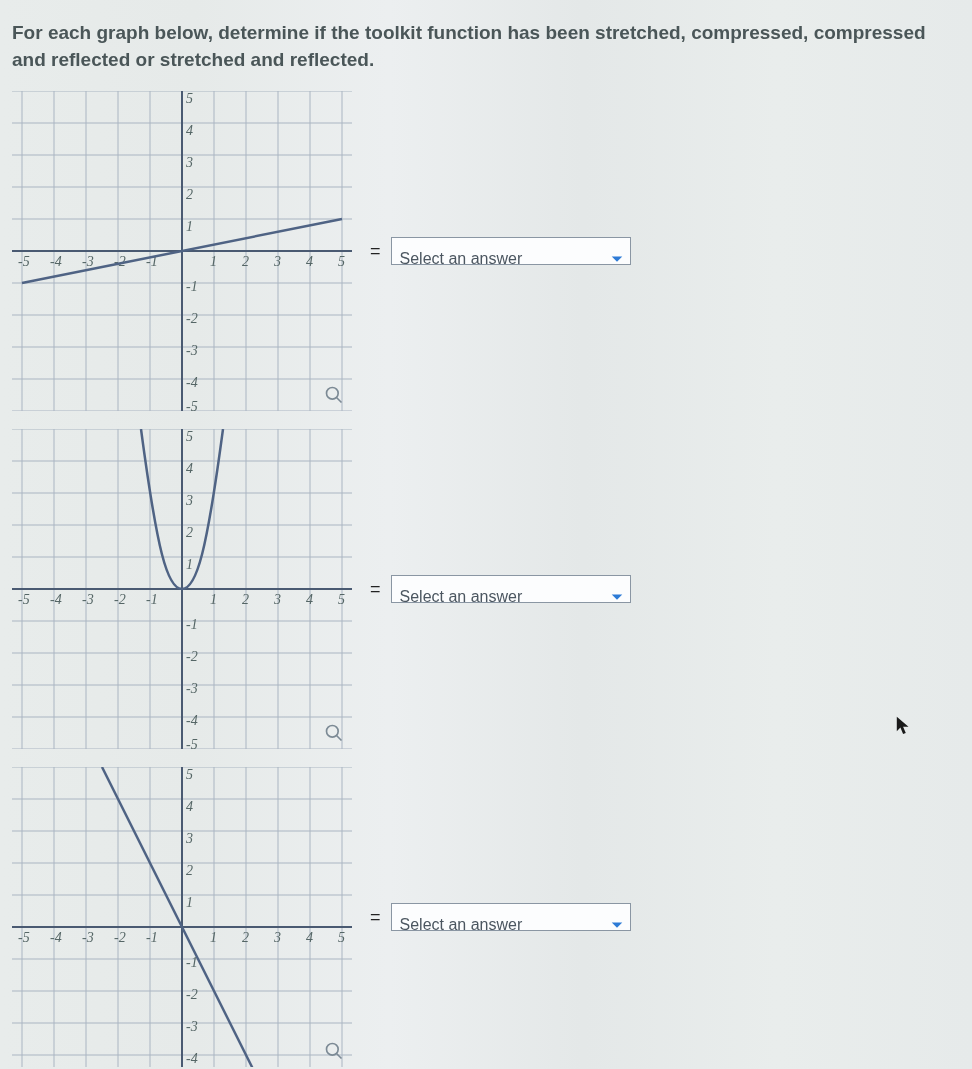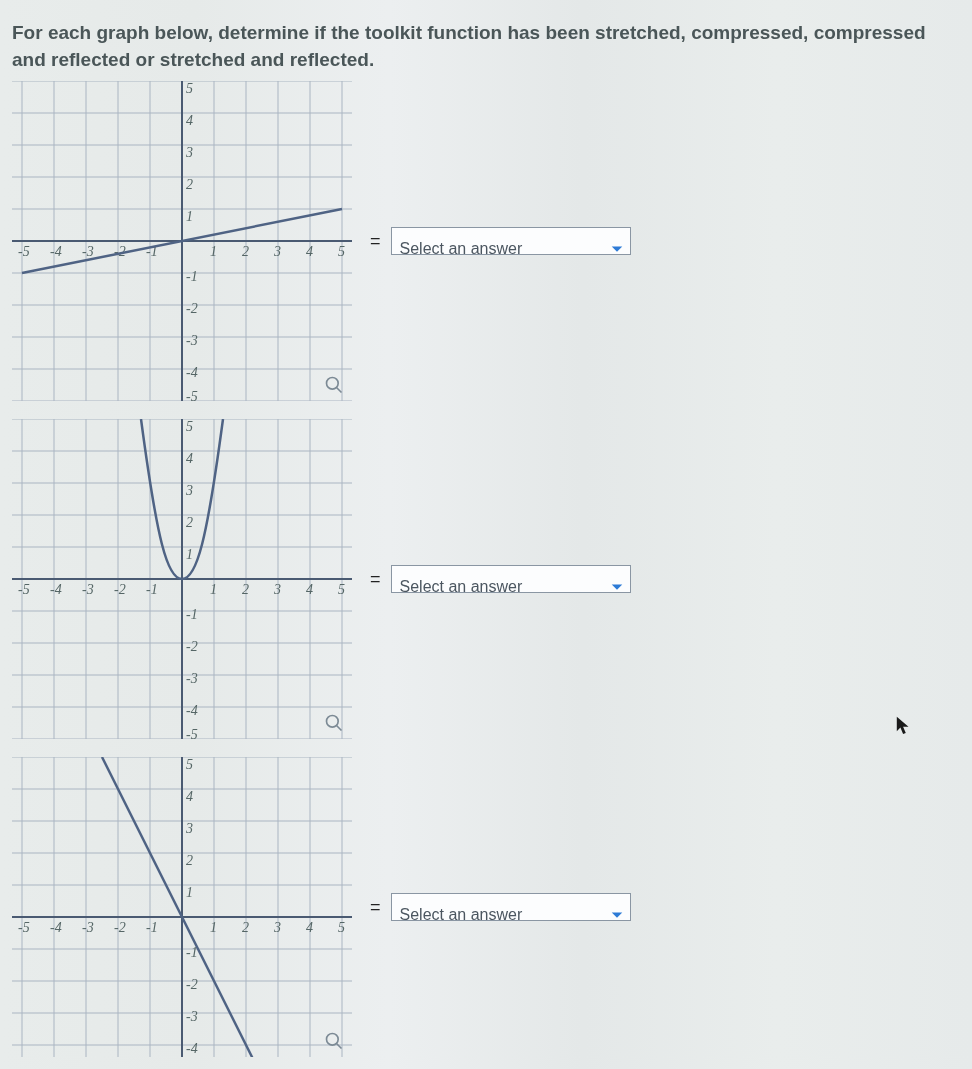--- a/index.html
+++ b/index.html
@@ -8,21 +8,21 @@
     background: linear-gradient(90deg, #e8eceb 0%, #e6eae9 20%, #eceff0 40%, #e4e8e8 60%, #e9edec 80%, #e6eaea 100%);
     padding: 20px 12px 0 12px;
     width: 972px;
     color: #333;
   }
   .prompt {
     font-size: 19px;
     line-height: 1.4;
     font-weight: bold;
     color: #4a5658;
-    margin-bottom: 8px;
+    margin-bottom: 18px;
   }
   .row {
     display: flex;
     align-items: center;
     gap: 10px;
     margin-bottom: 18px;
   }
   .graph {
     position: relative;
     width: 340px;

